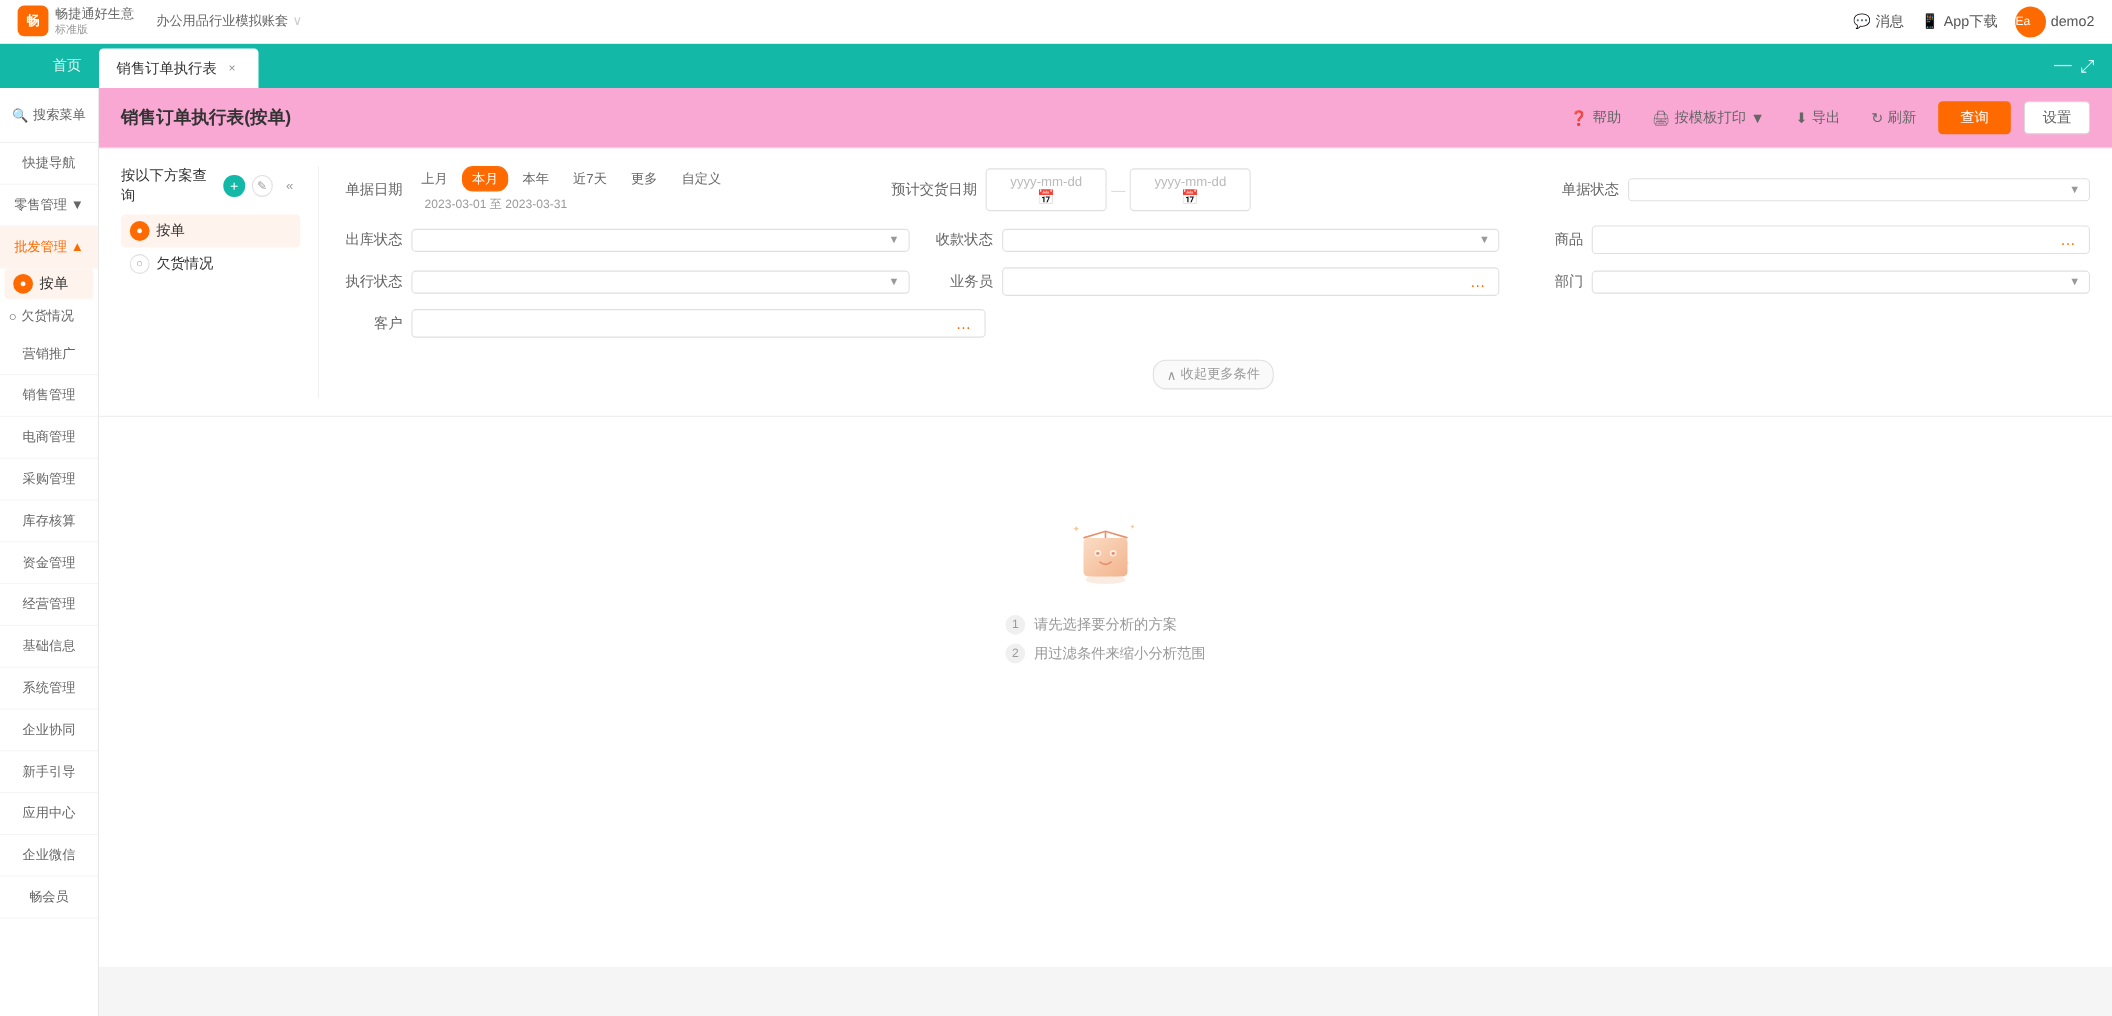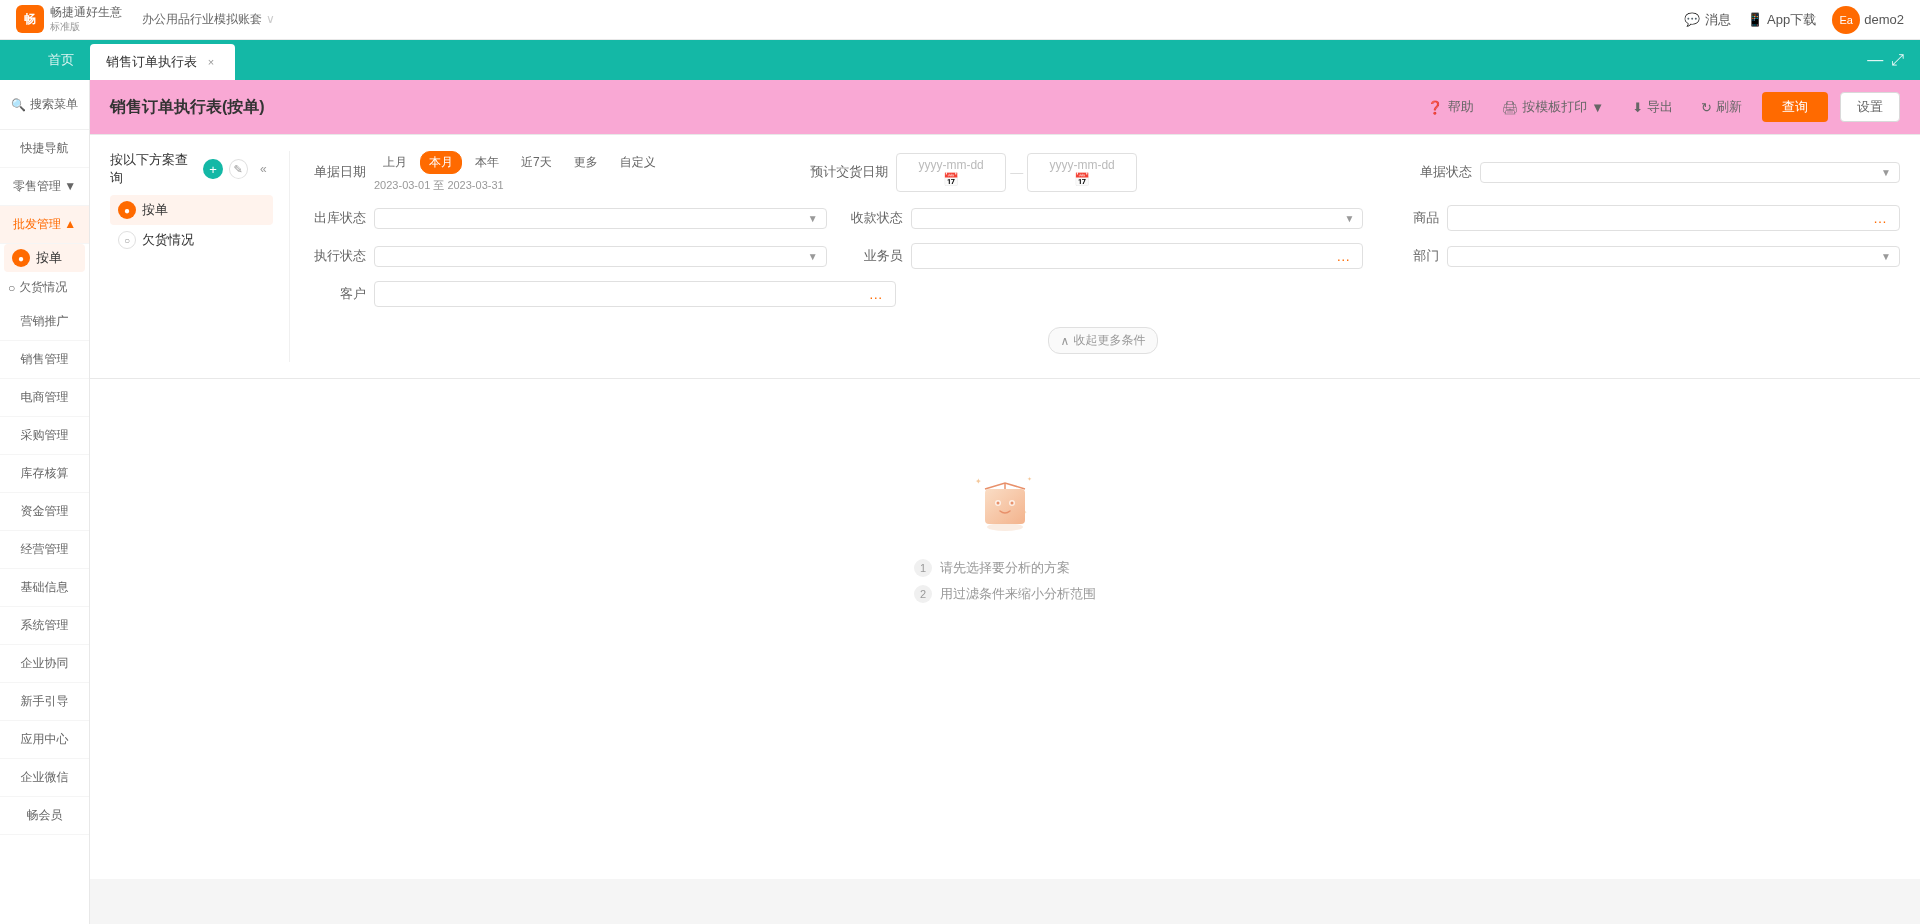--- a/index.html
+++ b/index.html
@@ -10,21 +10,21 @@
     .top-bar-left { display: flex; align-items: center; gap: 8px; }
     .logo-area { display: flex; align-items: center; gap: 6px; }
     .logo-icon { width: 28px; height: 28px; background: #ff6a00; border-radius: 6px; display: flex; align-items: center; justify-content: center; color: #fff; font-size: 12px; font-weight: bold; }
     .logo-text { font-size: 12px; color: #666; line-height: 1.2; }
     .logo-sub { font-size: 10px; color: #999; }
     .breadcrumb-area { display: flex; align-items: center; gap: 4px; margin-left: 12px; }
     .breadcrumb-text { font-size: 12px; color: #666; }
     .breadcrumb-arrow { color: #ccc; font-size: 12px; }
     .top-bar-right { display: flex; align-items: center; gap: 16px; }
     .top-bar-action { display: flex; align-items: center; gap: 4px; font-size: 13px; color: #555; cursor: pointer; }
-    .user-avatar { width: 28px; height: 28px; border-radius: 50%; background: #ff6a00; display: flex; align-items: center; justify-content: center; color: #fff; font-size: 11px; }
+    .user-avatar { width: 28px; height: 28px; border-radius: 50%; background: #ff6a00; display: flex; align-items: center; color: #fff; font-size: 11px; }
 
     
     .tab-bar { height: 40px; background: #14b8a6; display: flex; align-items: center; padding: 0 0; flex-shrink: 0; }
     .tab-item { height: 40px; display: flex; align-items: center; padding: 0 16px; cursor: pointer; color: rgba(255,255,255,0.85); font-size: 13px; gap: 6px; }
     .tab-item.home { background: transparent; margin-left: 32px; }
     .tab-item.active { background: #fff; color: #333; border-radius: 4px 4px 0 0; margin-top: 4px; height: 36px; }
     .tab-close { width: 16px; height: 16px; display: flex; align-items: center; justify-content: center; border-radius: 50%; font-size: 11px; color: #999; }
     .tab-bar-actions { margin-left: auto; display: flex; align-items: center; gap: 8px; padding-right: 16px; }
     .tab-bar-btn { color: rgba(255,255,255,0.9); font-size: 16px; cursor: pointer; }
 
@@ -234,21 +234,21 @@
           <div class="filter-row">
             <div class="filter-field">
               <span class="filter-label">单据日期</span>
               <div class="date-shortcuts">
                 <span class="date-btn">上月</span>
                 <span class="date-btn active">本月</span>
                 <span class="date-btn">本年</span>
                 <span class="date-btn">近7天</span>
                 <span class="date-btn">更多</span>
                 <span class="date-btn">自定义</span>
-                <span style="font-size:11px; color:#999; margin-left:0;">2023-03-01 至 2023-03-31</span>
+                <span style="font-size:11px; color:#999; margin-left:12px;">2023-03-01 至 2023-03-31</span>
               </div>
             </div>
             <div class="filter-field" style="flex:1.2;">
               <span class="filter-label filter-label-wide">预计交货日期</span>
               <div class="date-range">
                 <div class="date-input">
                   <span>yyyy-mm-dd</span>
                   <span class="cal-icon">📅</span>
                 </div>
                 <span class="divider">—</span>

